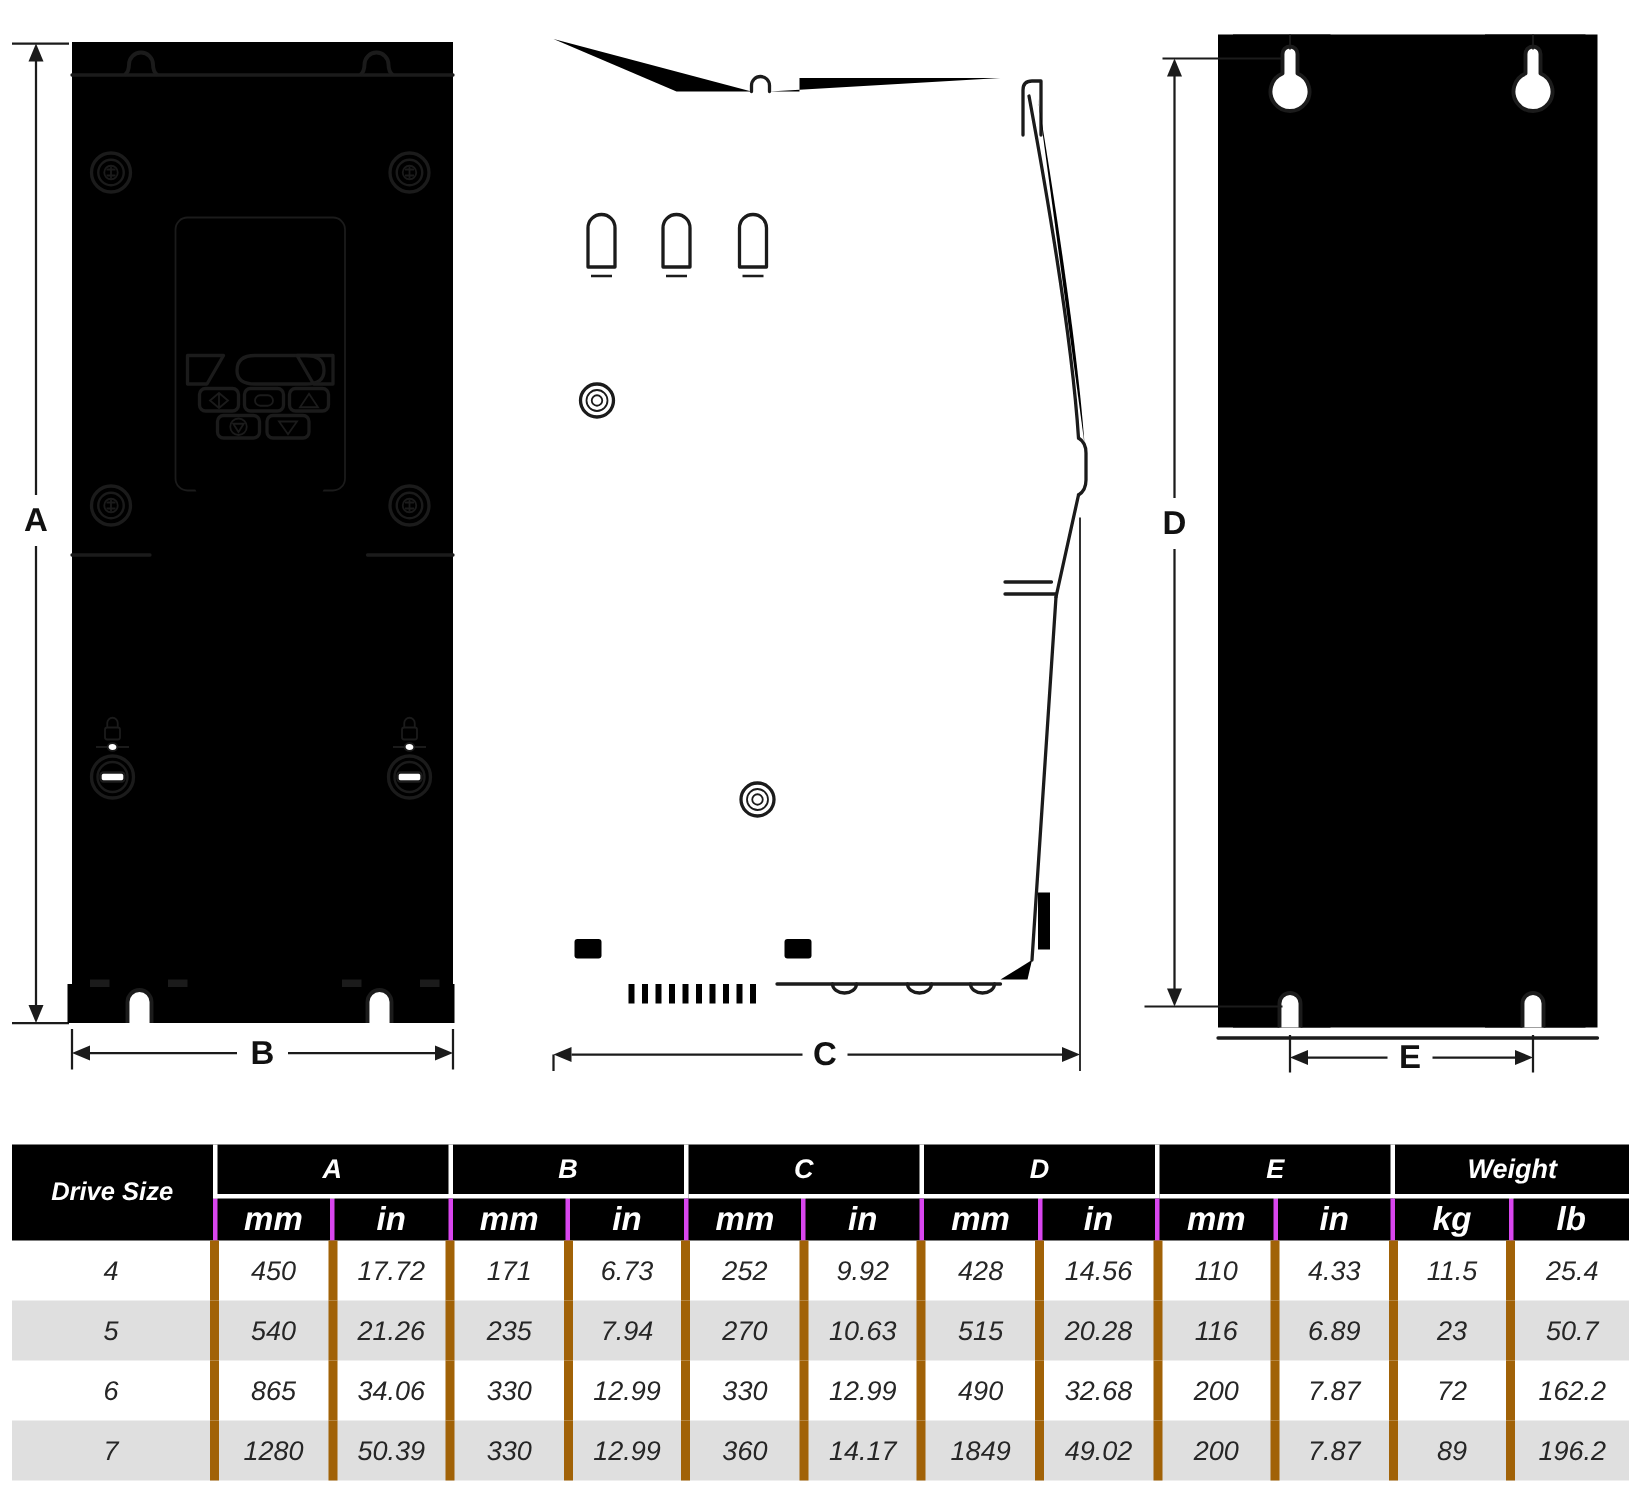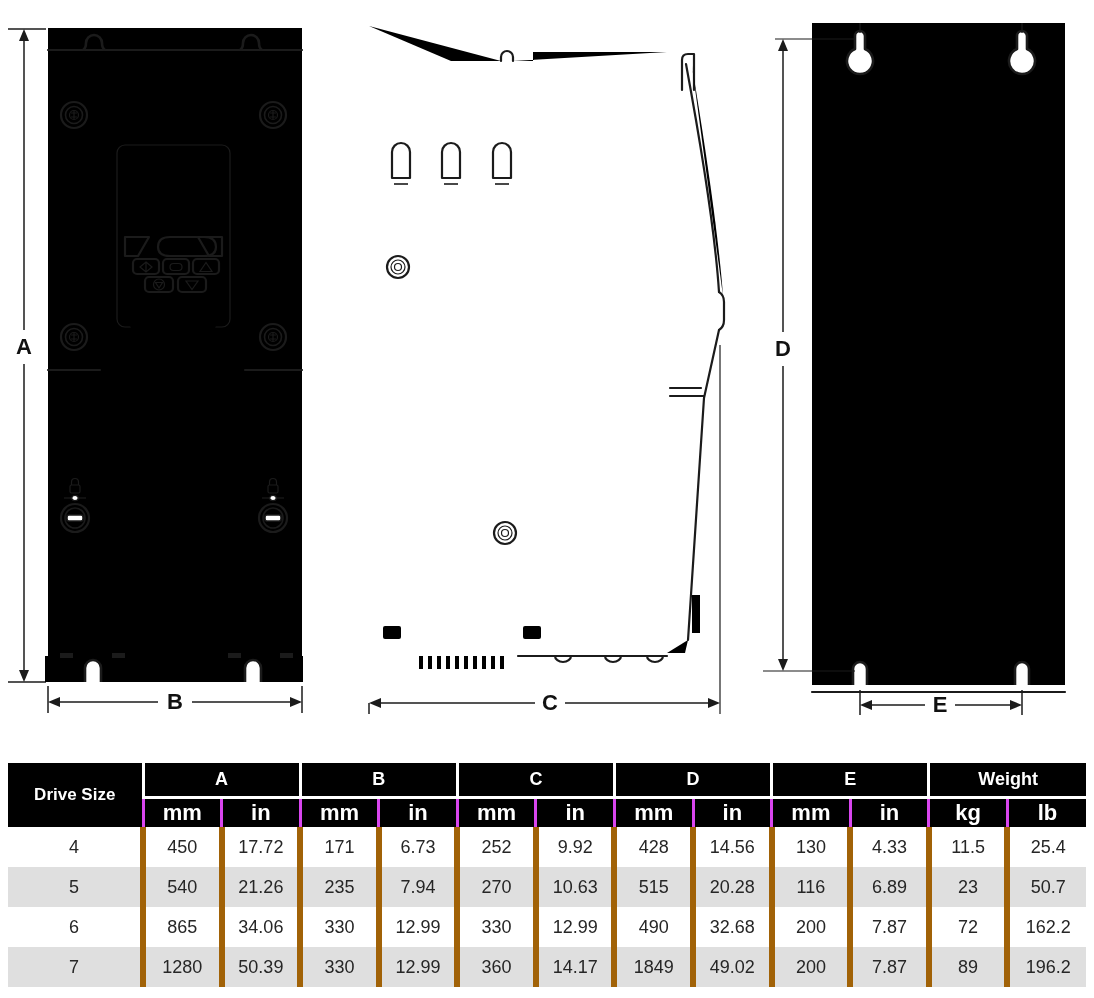--- a/index.html
+++ b/index.html
@@ -20,21 +20,21 @@
   svg .lt{stroke-width:1.6;}
   svg .thin{stroke-width:1.2;}
   svg .dimln{fill:none;stroke:#1b1b1b;stroke-width:1.5;}
   svg .fillb{fill:#1b1b1b;stroke:none;}
   svg .wstroke{fill:#ffffff;stroke:#1b1b1b;stroke-width:2.6;stroke-linejoin:round;}
   svg .dim-label{fill:#111111;stroke:none;font-family:"Liberation Sans",sans-serif;
     font-weight:700;font-size:22px;text-anchor:middle;}
 
   
   .table-wrap{position:absolute;left:8px;top:763px;width:1078px;}
-  table{border-collapse:collapse;table-layout:fixed;width:100%;}
+  table{border-collapse:collapse;table-layout:fixed;width:100%;font-style:italic;}
   col.c-drive{width:135px;}
   thead th{background:#000000;color:#ffffff;font-weight:700;padding:0;}
   .th-drive{font-size:17px;}
   .th-group{font-size:18px;height:33px;border-left:3px solid #ffffff;border-bottom:3px solid #ffffff;}
   .th-unit{font-size:22px;height:28px;border-left:3px solid #d946ef;}
   tbody td{height:40px;text-align:center;vertical-align:middle;font-size:18px;
     color:#262626;border-left:6px solid #a16207;padding:0;}
   tbody td:first-child{border-left:none;}
   tbody tr:nth-child(even){background:#dfdfdf;}
 </style>
@@ -310,21 +310,21 @@
       <tr>
         <td>4</td>
         <td>450</td>
         <td>17.72</td>
         <td>171</td>
         <td>6.73</td>
         <td>252</td>
         <td>9.92</td>
         <td>428</td>
         <td>14.56</td>
-        <td>130</td>
+        <td>110</td>
         <td>4.33</td>
         <td>11.5</td>
         <td>25.4</td>
       </tr>
       <tr>
         <td>5</td>
         <td>540</td>
         <td>21.26</td>
         <td>235</td>
         <td>7.94</td>

